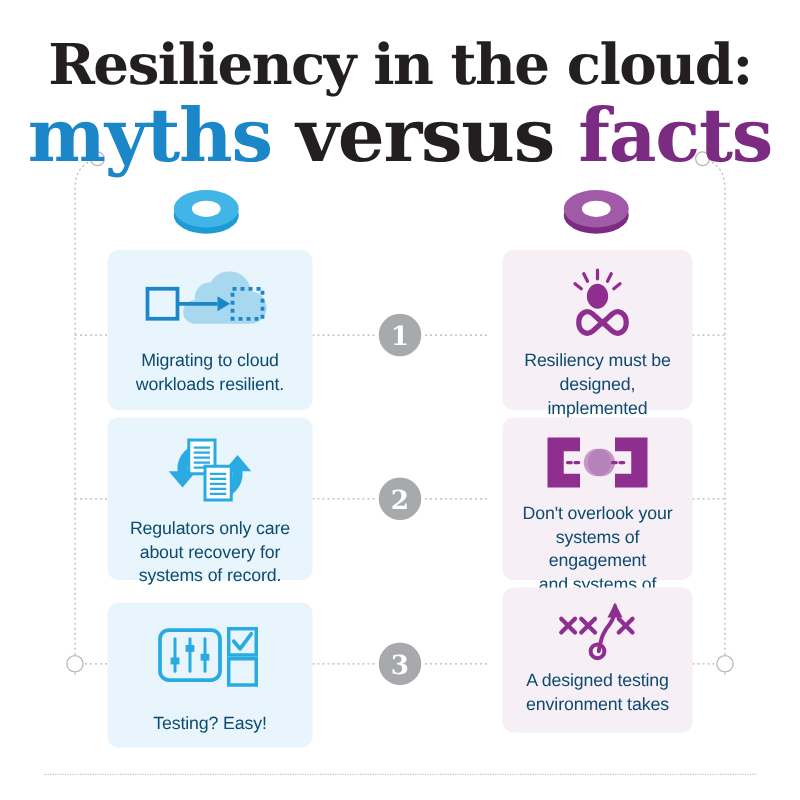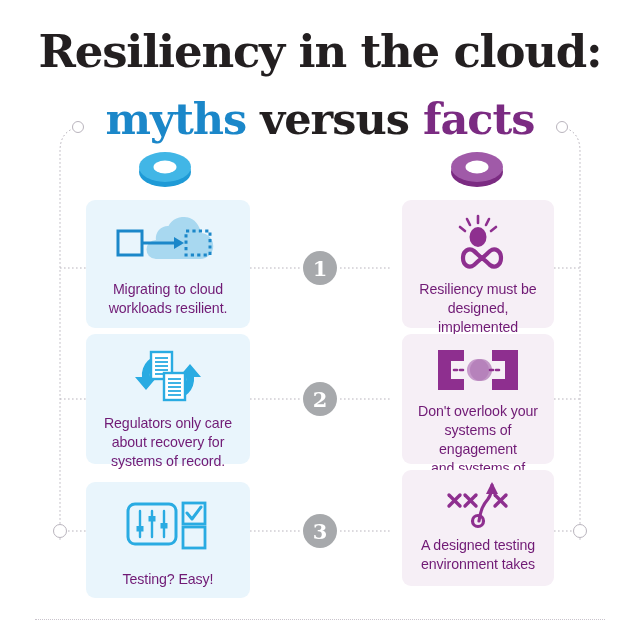--- a/index.html
+++ b/index.html
@@ -19,25 +19,25 @@
     font-weight:bold;
     font-size:45px;
     letter-spacing:-1.2px;
     color:#231f20;
     line-height:48px;
     white-space:nowrap;
   }
   .title-line2{
     font-family:"DejaVu Serif", serif;
     font-weight:bold;
-    font-size:43px;
+    font-size:59px;
     letter-spacing:-1px;
     line-height:50px;
     white-space:nowrap;
-    margin-top:18px;
+    margin-top:8px;
   }
   .t-myths{color:#1b87c9;}
   .t-versus{color:#231f20;}
   .t-facts{color:#7b2b82;}
 
   
   .frame-svg{position:absolute;left:0;top:0;width:640px;height:640px;pointer-events:none;}
 
   
   .torus{position:absolute;width:58px;height:44px;}
@@ -53,21 +53,21 @@
   .card.purple{background:#f6eff6;}
   .card-icon{
     height:62px;
     display:flex;align-items:center;justify-content:center;
     margin-top:12px;
   }
   .card-text{
     font-family:"Liberation Sans", sans-serif;
     font-size:14.2px;
     line-height:19px;
-    color:#701a75;
+    color:#0c4a6e;
     padding:6px 12px 0 12px;
     letter-spacing:-0.1px;
   }
 
   
   .step{
     position:absolute;
     width:34px;height:34px;border-radius:50%;
     background:#a7a9ac;
     color:#ffffff;

